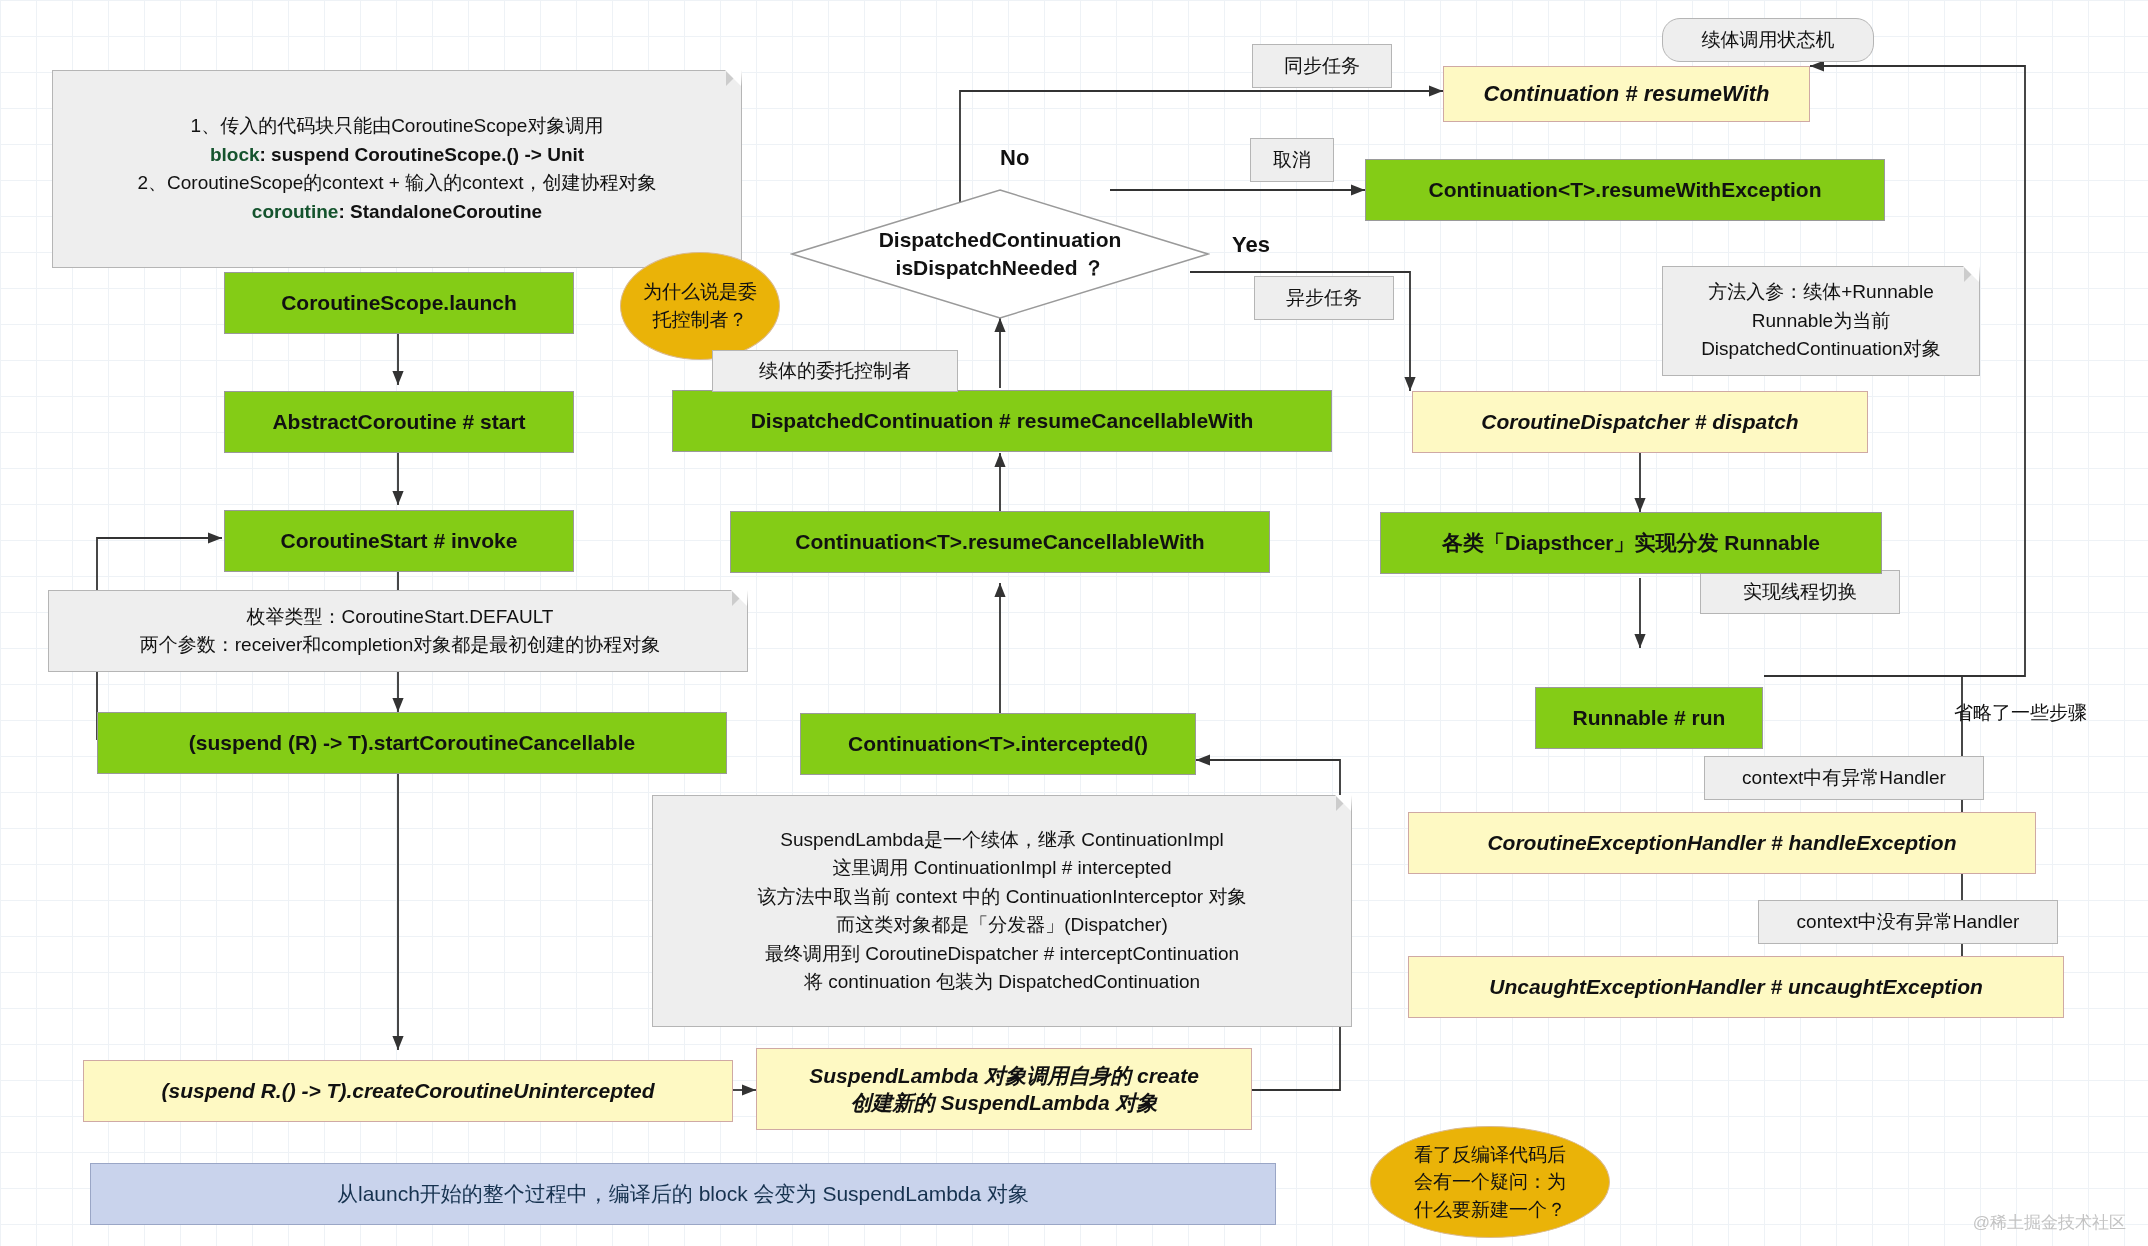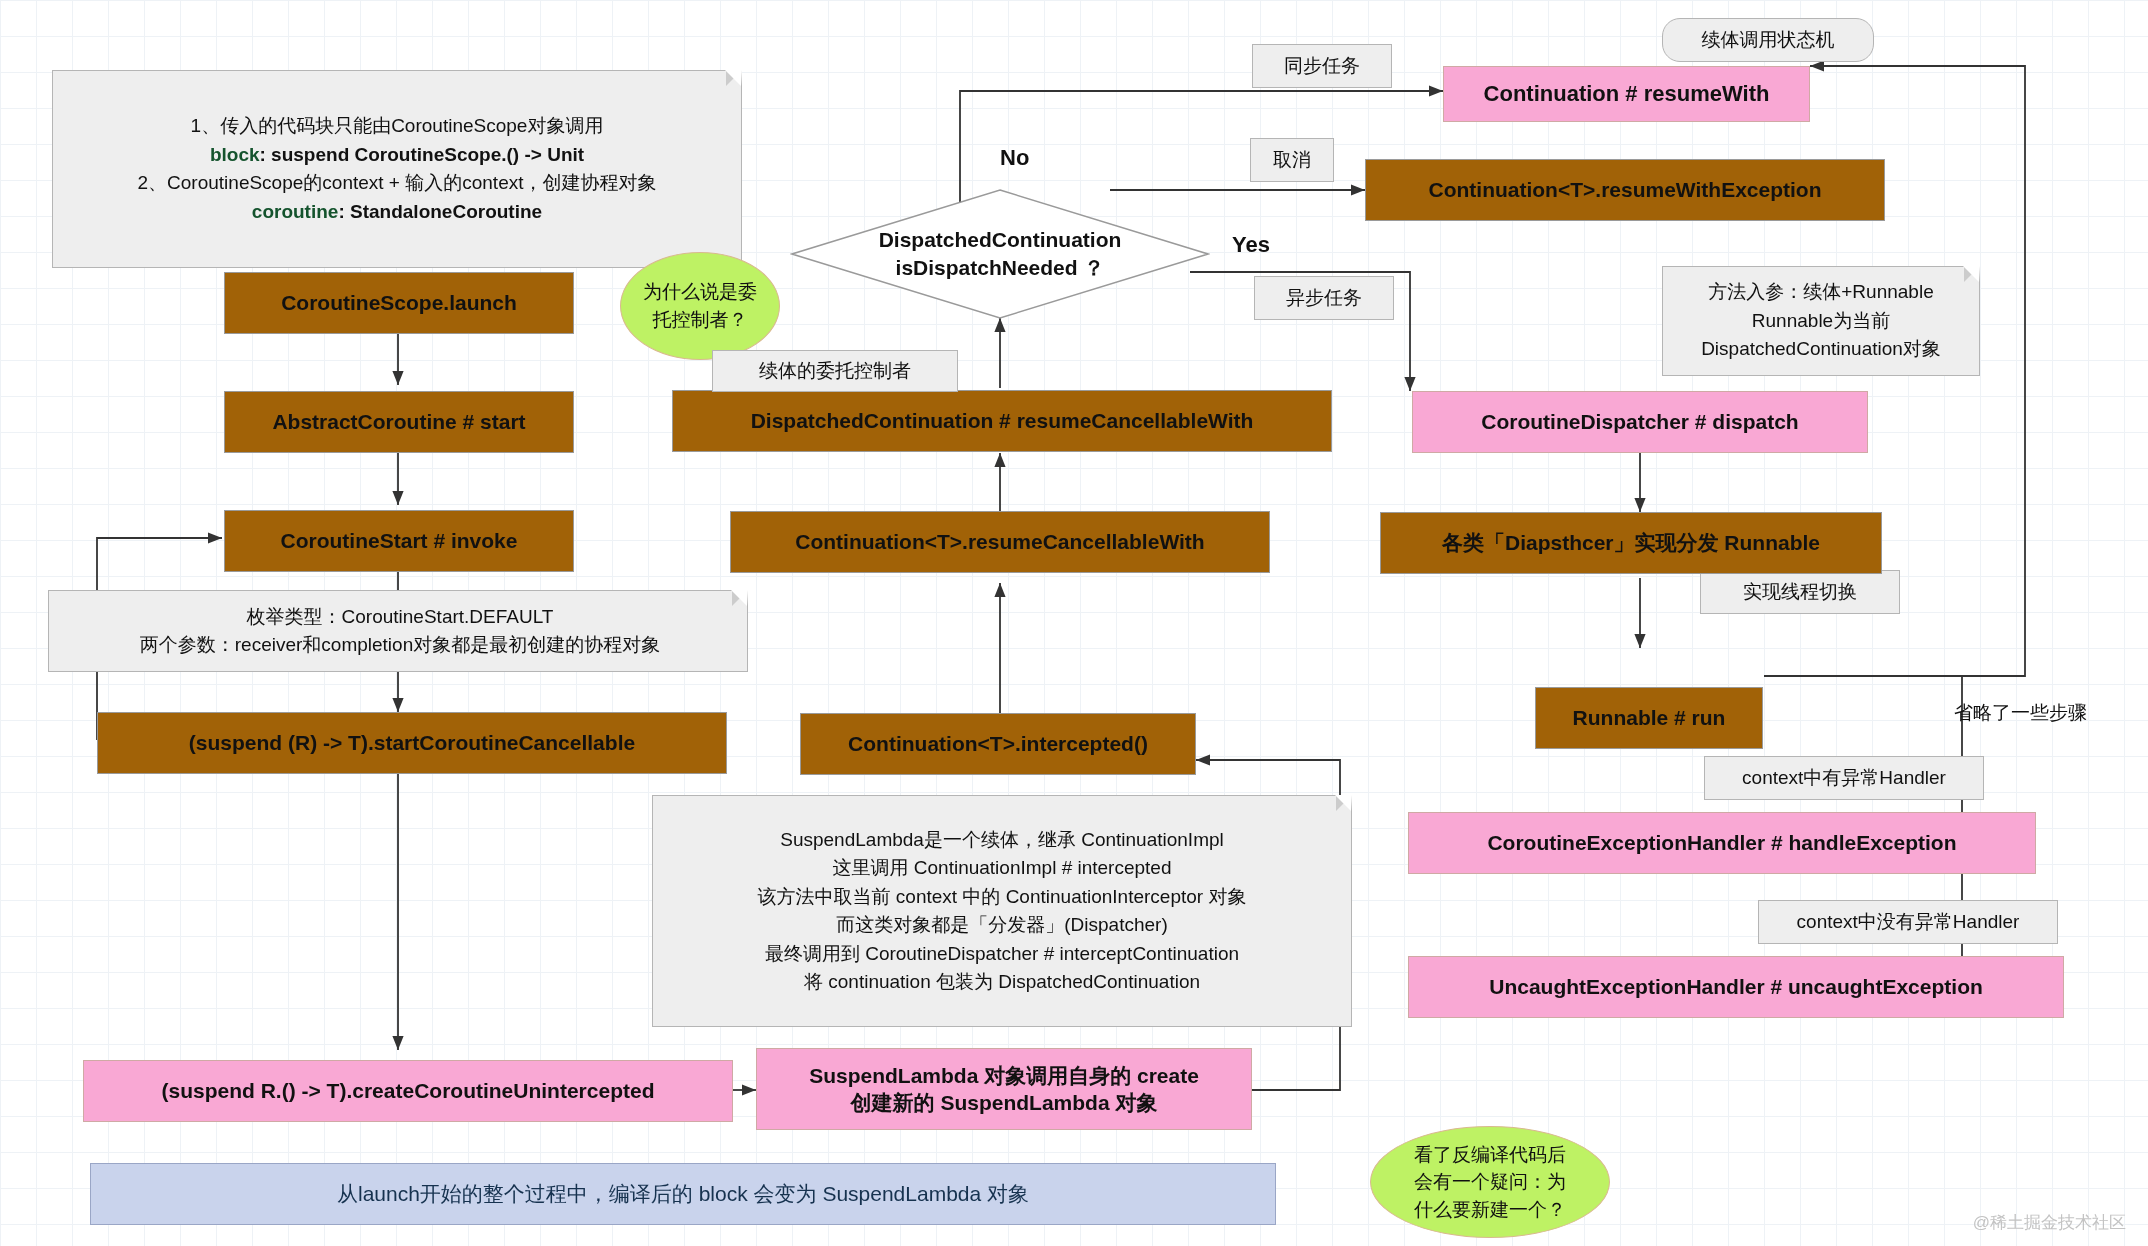--- a/index.html
+++ b/index.html
@@ -17,27 +17,27 @@
       linear-gradient(to right, #eef2f6 1px, transparent 1px),
       linear-gradient(to bottom, #eef2f6 1px, transparent 1px);
     background-size:36px 36px;
   }
   .node{
     position:absolute;
     box-sizing:border-box;
     display:flex;align-items:center;justify-content:center;
     text-align:center;
     border:1px solid #9a9a9a;
-    background:#a16207;
+    background:#84cc16;
     color:#111111;
     font-weight:bold;
     line-height:1.3;
     padding:4px 8px;
   }
-  .node.pink{background:#f9a8d4;border-color:#cfa9a4;}
+  .node.pink{background:#fef9c3;border-color:#cfa9a4;font-style:italic;}
   .node.blue{background:#c9d3ec;border-color:#9aa6c6;font-weight:normal;color:#16324f;}
   .note{
     position:absolute;
     box-sizing:border-box;
     background:#eeeeee;
     border:1px solid #b5b5b5;
     color:#111;
     font-weight:normal;
     line-height:1.5;
     padding:8px 12px;
@@ -68,21 +68,21 @@
     font-weight:normal;
     color:#111;
     display:flex;align-items:center;justify-content:center;
     text-align:center;
     padding:2px 8px;
     line-height:1.35;
   }
   .bubble{
     position:absolute;
     box-sizing:border-box;
-    background:#bef264;
+    background:#eab308;
     border:1px solid #d9b98f;
     border-radius:50%;
     display:flex;align-items:center;justify-content:center;
     text-align:center;
     font-weight:normal;
     color:#111;
     line-height:1.45;
     padding:6px 10px;
   }
   .diamond-wrap{position:absolute;}

